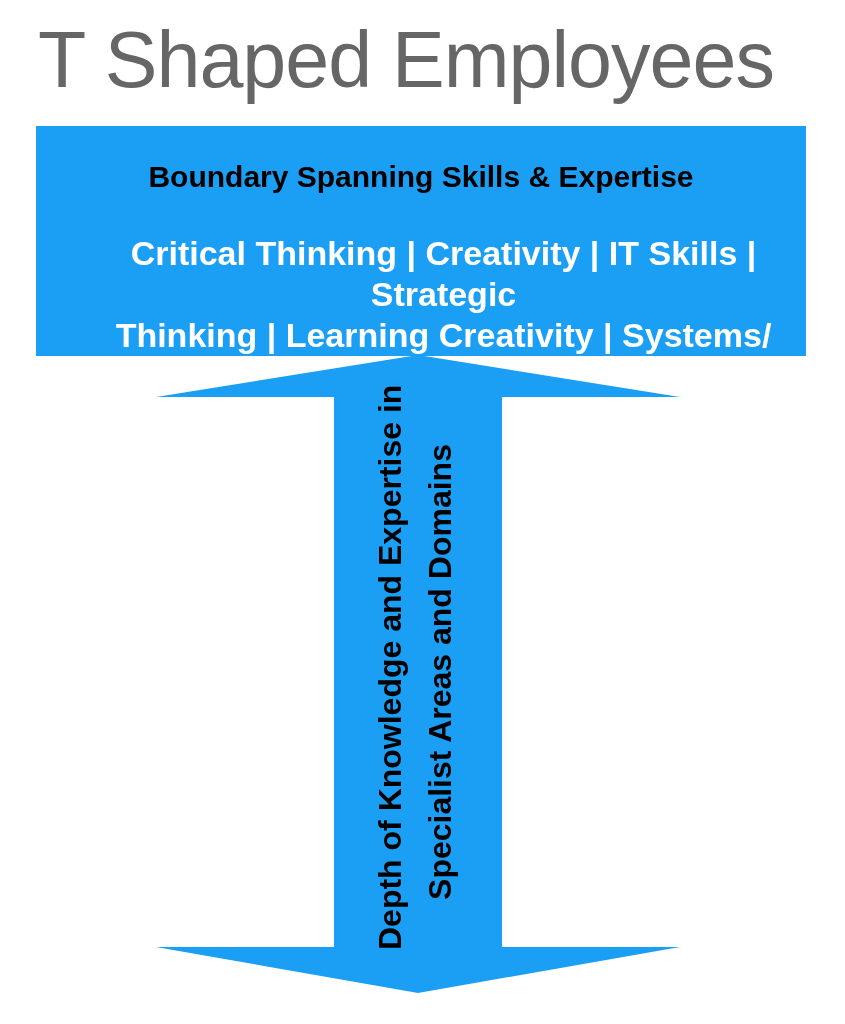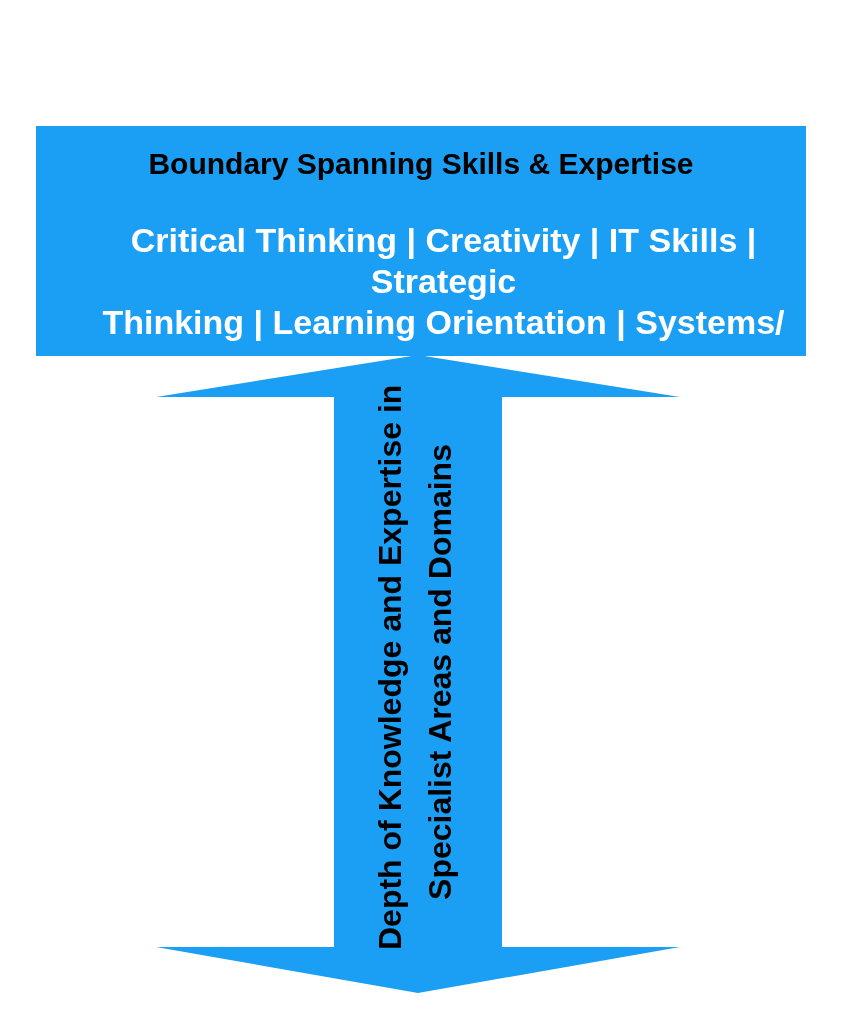--- a/index.html
+++ b/index.html
@@ -34,21 +34,21 @@
   }
   .boundary-bar {
     position: absolute;
     left: 36px;
     top: 126px;
     width: 770px;
     height: 230px;
     background: #1B9FF5;
     text-align: center;
     box-sizing: border-box;
-    padding-top: 20px;
+    padding-top: 33px;
   }
   .bar-heading {
     font-size: 30px;
     line-height: 36px;
     font-weight: 700;
     color: #000000;
   }
   .bar-skills {
     margin-top: 38px;
     font-size: 34px;
@@ -78,30 +78,31 @@
     font-weight: 700;
     color: #000000;
     white-space: nowrap;
   }
 </style>
 </head>
 <body>
 
 <main class="canvas">
 
+  <h1 class="page-title">T Shaped Employees</h1>
 
   <svg class="arrow-svg" viewBox="0 0 845 1024" aria-hidden="true">
     <polygon points="418,355 680,397 502,397 502,947 680,947 418,993 156,947 334,947 334,397 156,397" fill="#1B9FF5"></polygon>
   </svg>
 
   <section class="boundary-bar">
     <div class="bar-heading">Boundary Spanning Skills &amp; Expertise</div>
     <div class="bar-skills">
       <div>Critical Thinking | Creativity | IT Skills | Strategic</div>
-      <div>Thinking | Learning Orientation | Systems/</div>
+      <div>Thinking | Learning Creativity | Systems/</div>
     </div>
   </section>
 
   <div class="v-label">
     <div>Depth of Knowledge and Expertise in</div>
     <div>Specialist Areas and Domains</div>
   </div>
 
 </main>
 

